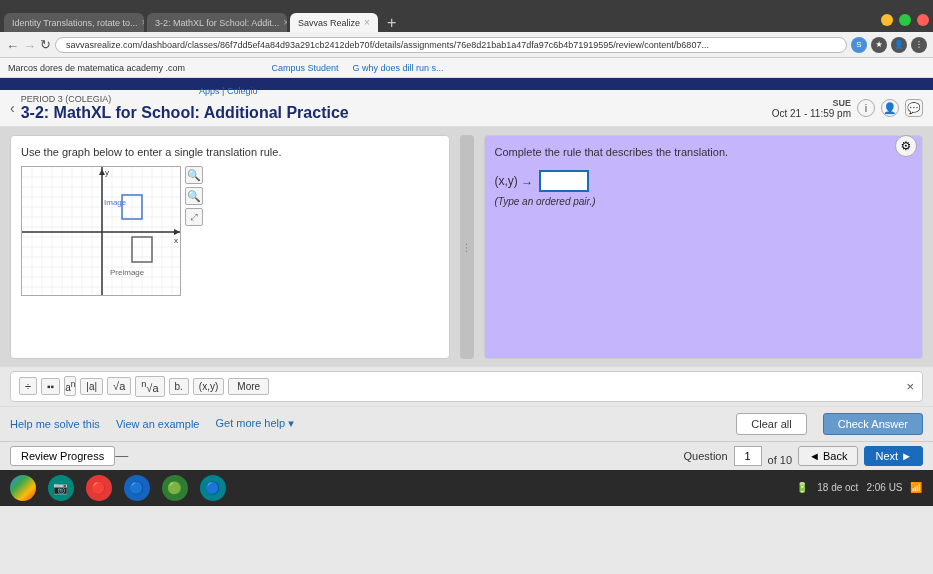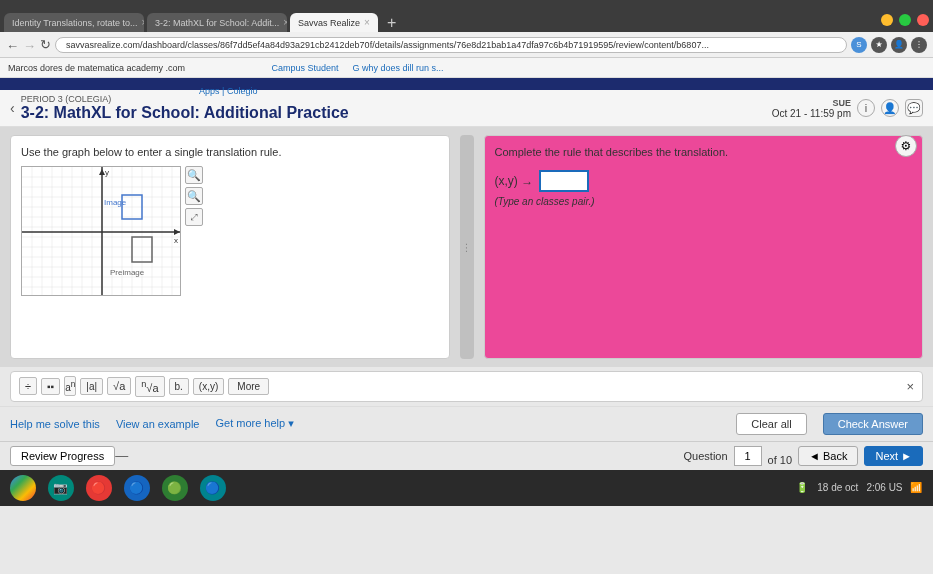--- a/index.html
+++ b/index.html
@@ -134,27 +134,27 @@
       <div style="display:flex; flex-direction:column; gap:3px; margin-top:0;">
         <button style="width:18px;height:18px;border:1px solid #aaa;background:#f5f5f5;border-radius:2px;font-size:11px;cursor:pointer;display:flex;align-items:center;justify-content:center;color:#555;">🔍</button>
         <button style="width:18px;height:18px;border:1px solid #aaa;background:#f5f5f5;border-radius:2px;font-size:11px;cursor:pointer;display:flex;align-items:center;justify-content:center;color:#555;">🔍</button>
         <button style="width:18px;height:18px;border:1px solid #aaa;background:#f5f5f5;border-radius:2px;font-size:9px;cursor:pointer;display:flex;align-items:center;justify-content:center;color:#555;">⤢</button>
       </div>
     </div>
   </div>
 
   <div style="width:14px; background:#c0c0c0; border-radius:4px; display:flex; align-items:center; justify-content:center; cursor:col-resize; font-size:10px; color:#888;">⋮</div>
 
-  <div style="background:#ec4899; border:1px solid #ccc; border-radius:4px; padding:10px; flex:1;">
+  <div style="background:#c4b5fd; border:1px solid #ccc; border-radius:4px; padding:10px; flex:1;">
     <div style="font-size:11px; color:#333; margin-bottom:12px;">Complete the rule that describes the translation.</div>
     <div style="display:flex; align-items:center; gap:6px;">
       <span style="font-size:12px; color:#333;">(x,y) →</span>
       <input type="text" style="width: 50px; height: 22px; border: 2px solid rgb(26, 107, 187); background: white; font-size: 11px; padding: 2px 4px; outline: none;">
     </div>
-    <div style="font-size:10px; color:#333; margin-top:4px; font-style:italic;">(Type an classes pair.)</div>
+    <div style="font-size:10px; color:#333; margin-top:4px; font-style:italic;">(Type an ordered pair.)</div>
   </div>
 </div>
 
 <div style="background:white; border:1px solid #ccc; border-radius:4px; margin:4px 10px; padding:4px 8px; display:flex; align-items:center; gap:4px; position:relative;">
   <button style="border:1px solid #bbb;background:#f5f5f5;padding:2px 5px;border-radius:2px;cursor:pointer;font-size:11px;color:#333;">÷</button>
   <button style="border:1px solid #bbb;background:#f5f5f5;padding:2px 5px;border-radius:2px;cursor:pointer;font-size:10px;color:#333;">▪▪</button>
   <button style="border:1px solid #bbb;background:#f5f5f5;padding:2px 0;border-radius:2px;cursor:pointer;font-size:10px;color:#333;">a<sup>n</sup></button>
   <button style="border:1px solid #bbb;background:#f5f5f5;padding:2px 5px;border-radius:2px;cursor:pointer;font-size:10px;color:#333;">|a|</button>
   <button style="border:1px solid #bbb;background:#f5f5f5;padding:2px 5px;border-radius:2px;cursor:pointer;font-size:11px;color:#333;">√a</button>
   <button style="border:1px solid #bbb;background:#f5f5f5;padding:2px 5px;border-radius:2px;cursor:pointer;font-size:11px;color:#333;"><sup>n</sup>√a</button>

